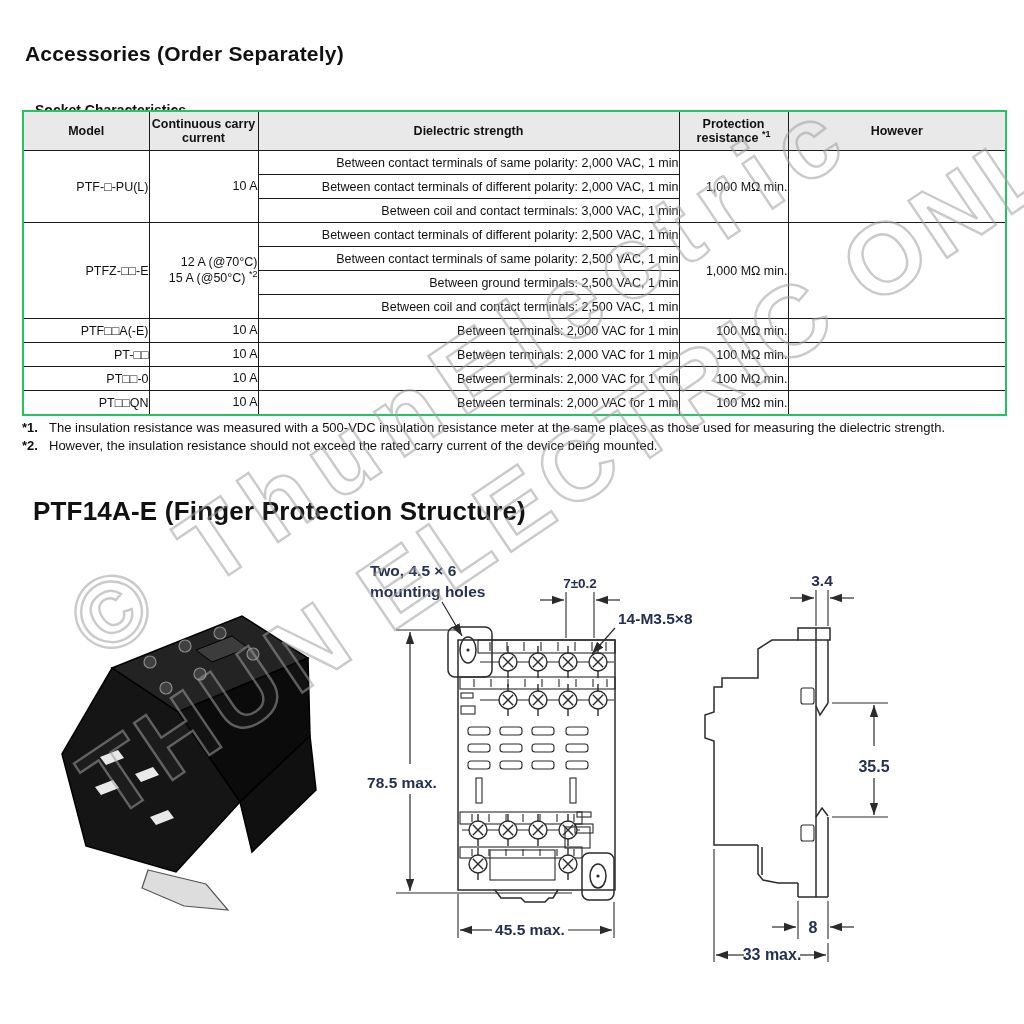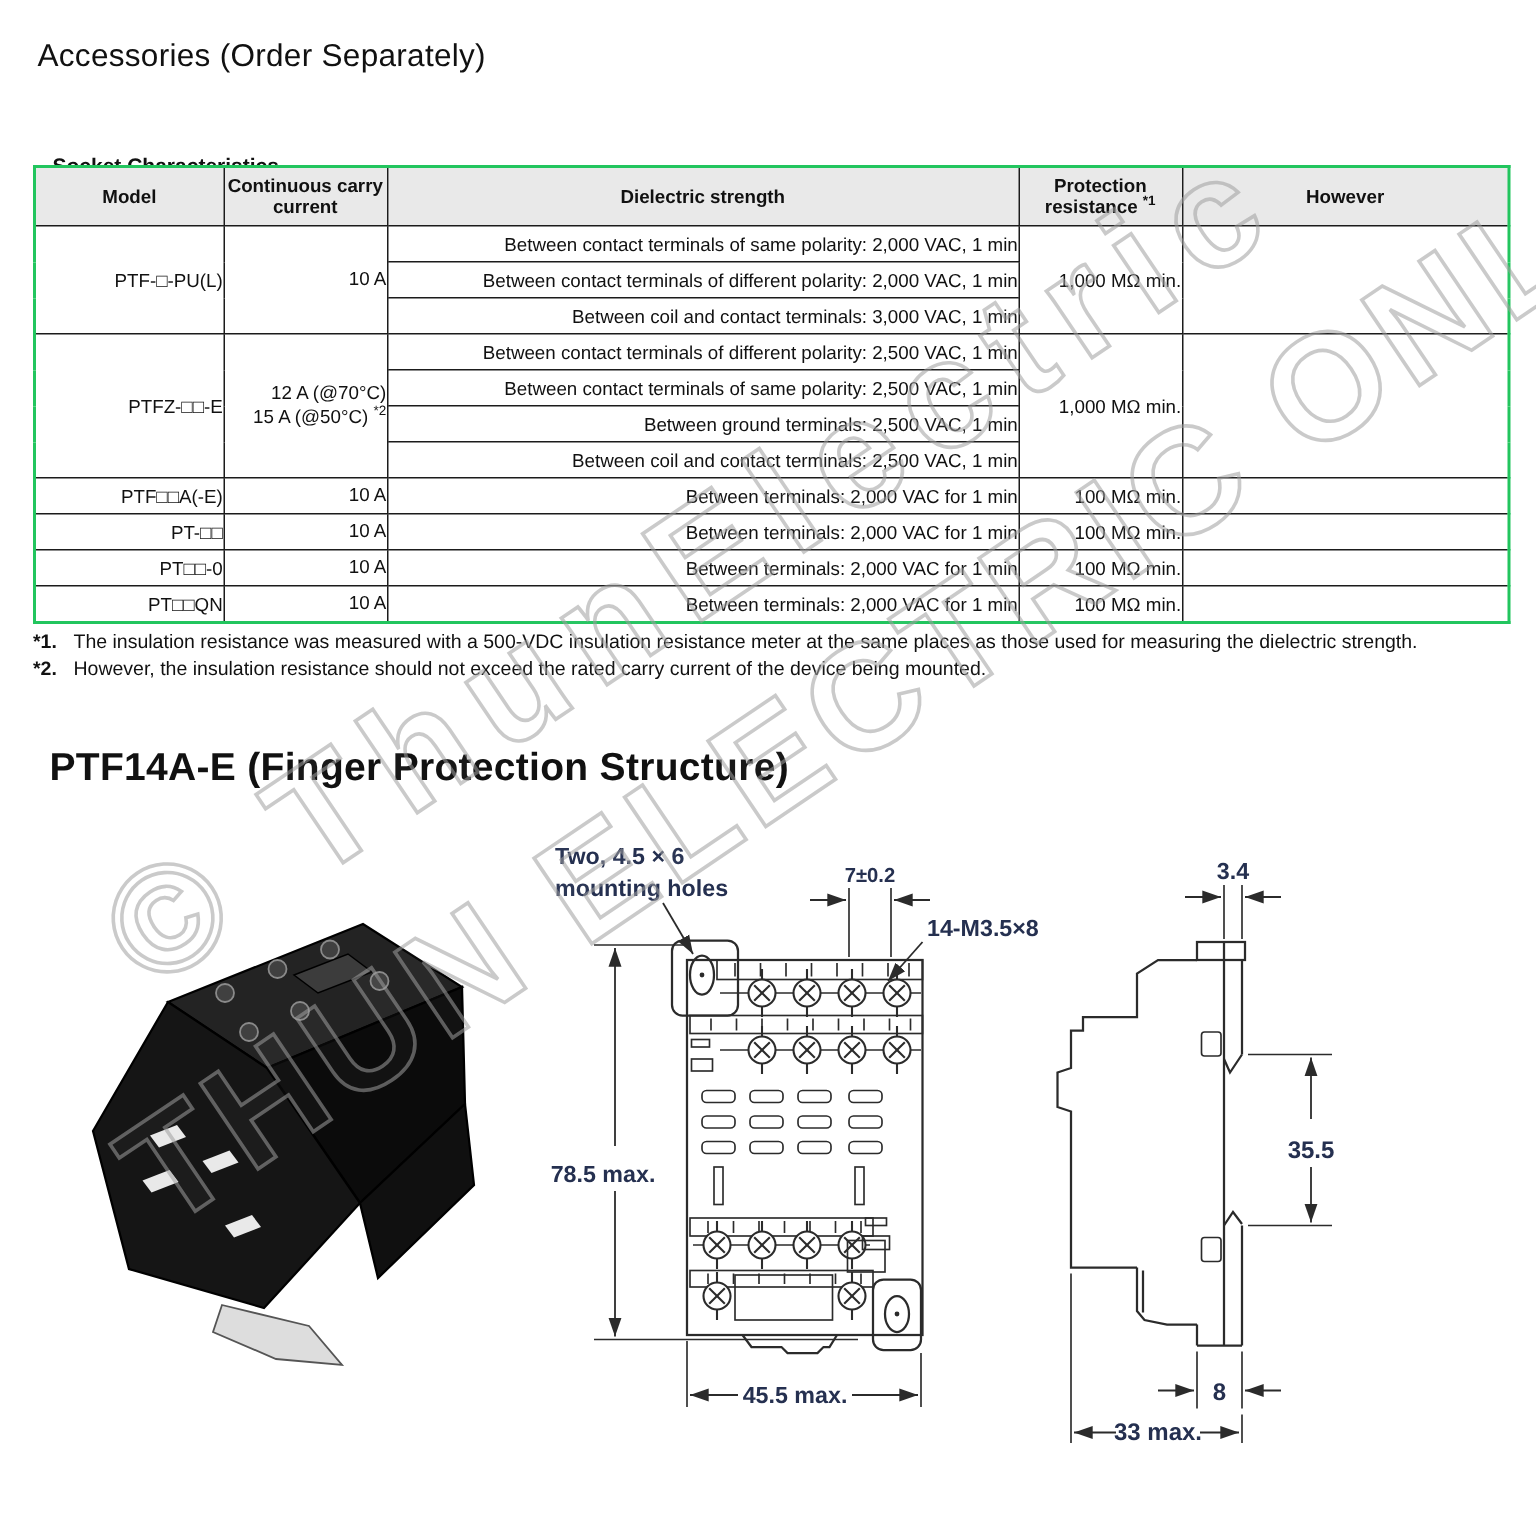--- a/index.html
+++ b/index.html
@@ -2,21 +2,21 @@
 <html><head>
 <meta charset="utf-8">
 <style>
   html,body{margin:0;padding:0;}
   body{
     width:1024px;height:1024px;position:relative;overflow:hidden;
     background:#ffffff;color:#111;
     font-family:"Liberation Sans","DejaVu Sans",sans-serif;
   }
   
-  .h1{position:absolute;left:25px;top:26px;font-size:21px;font-weight:normal;letter-spacing:.2px;}
+  .h1{position:absolute;left:25px;top:42px;font-size:21px;font-weight:bold;letter-spacing:.2px;}
   .h2{position:absolute;left:35px;top:74px;font-size:14px;font-weight:bold;margin-top:28px;}
   .h3{position:absolute;left:33px;top:496px;font-size:26px;font-weight:bold;letter-spacing:.2px;}
 
   
   table.spec{
     position:absolute;left:22px;top:110px;width:983px;
     border-collapse:collapse;table-layout:fixed;
     font-size:12.5px;border:2px solid #22c55e;
   }
   .spec th,.spec td{border:1px solid #1b1b1b;padding:0 0;overflow:hidden;}

